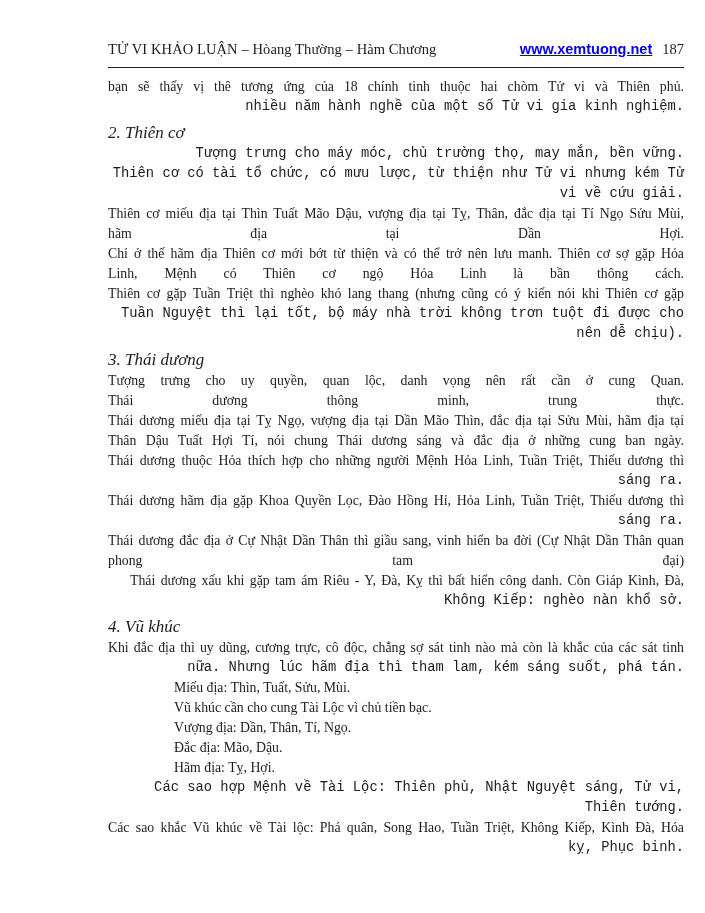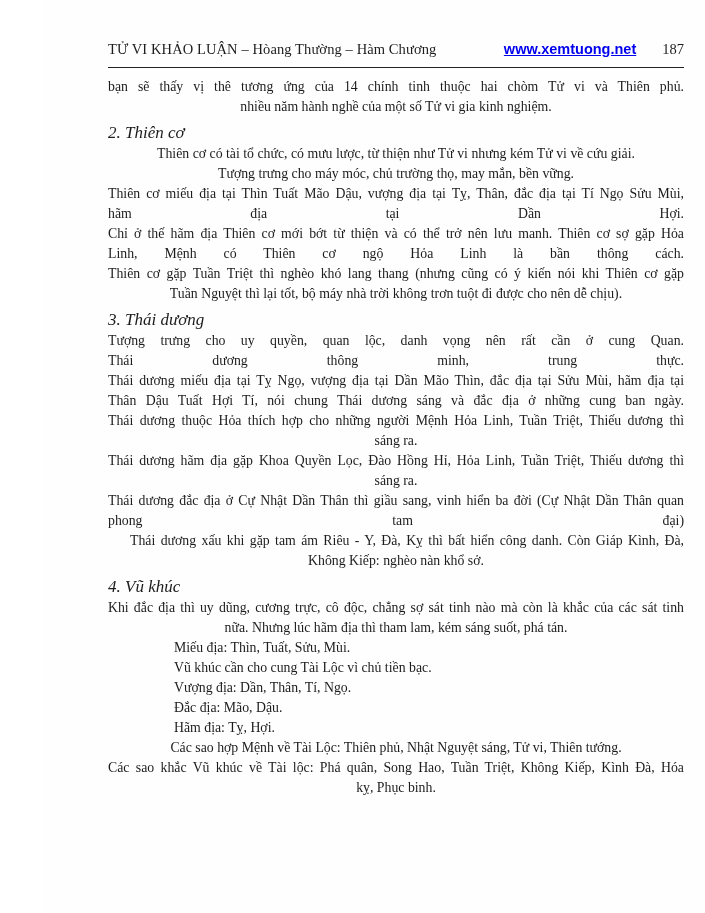--- a/index.html
+++ b/index.html
@@ -20,21 +20,21 @@
   
   .hdr {
     display: flex;
     justify-content: space-between;
     align-items: baseline;
     font-size: 14.5px;
     line-height: 18px;
     white-space: nowrap;
   }
   .h-title { letter-spacing: 0.1px; }
-  .h-right { display: flex; align-items: baseline; gap: 26px; }
+  .h-right { display: flex; align-items: baseline; gap: 10px; }
   .h-link {
     font-family: "Liberation Sans", sans-serif;
     font-weight: 700;
     font-size: 14.5px;
     color: #0000ee;
     text-decoration: underline;
     cursor: pointer;
   }
   .rule {
     margin-top: 9px;
@@ -45,21 +45,21 @@
     display: block;
     padding-top: 9px;
     font-size: 13.8px;
     line-height: 20px;
   }
   .ln {
     min-height: 20px;
     text-align: justify;
   }
   .ln.spread { text-align: justify; text-align-last: justify; }
-  .ln.left   { text-align: center; }
+  .ln.left   { text-align: right; font-family: Liberation Mono, monospace; }
   .ln.tab    { padding-left: 66px; text-align: left; }
   .ln.ind    { padding-left: 22px; }
   .sec {
     font-size: 17px;
     line-height: 22px;
     margin: 5px 0 0 0;
     font-weight: normal;
     font-style: italic;
     text-align: left;
   }
@@ -75,26 +75,26 @@
       <span class="h-right">
         <a class="h-link">www.xemtuong.net</a>
         <span class="h-page">187</span>
       </span>
     </header>
 
     <div class="rule"></div>
 
     <main>
 
-      <div class="ln spread">bạn sẽ thấy vị thê tương ứng của 14 chính tinh thuộc hai chòm Tử vi và Thiên phủ.</div>
+      <div class="ln spread">bạn sẽ thấy vị thê tương ứng của 18 chính tinh thuộc hai chòm Tử vi và Thiên phủ.</div>
       <div class="ln left">nhiều năm hành nghề của một số Tử vi gia kinh nghiệm.</div>
 
       <h2 class="sec">2. Thiên cơ</h2>
+      <div class="ln left">Tượng trưng cho máy móc, chủ trường thọ, may mắn, bền vững.</div>
       <div class="ln left">Thiên cơ có tài tổ chức, có mưu lược, từ thiện như Tử vi nhưng kém Tử vi về cứu giải.</div>
-      <div class="ln left">Tượng trưng cho máy móc, chủ trường thọ, may mắn, bền vững.</div>
       <div class="ln spread">Thiên cơ miếu địa tại Thìn Tuất Mão Dậu, vượng địa tại Tỵ, Thân, đắc địa tại Tí Ngọ Sửu Mùi,</div>
       <div class="ln spread">hãm địa tại Dần Hợi.</div>
       <div class="ln spread">Chỉ ở thế hãm địa Thiên cơ mới bớt từ thiện và có thể trở nên lưu manh. Thiên cơ sợ gặp Hỏa</div>
       <div class="ln spread">Linh, Mệnh có Thiên cơ ngộ Hỏa Linh là bần thông cách.</div>
       <div class="ln spread">Thiên cơ gặp Tuần Triệt thì nghèo khó lang thang (nhưng cũng có ý kiến nói khi Thiên cơ gặp</div>
       <div class="ln left">Tuần Nguyệt thì lại tốt, bộ máy nhà trời không trơn tuột đi được cho nên dễ chịu).</div>
 
       <h2 class="sec">3. Thái dương</h2>
       <div class="ln spread">Tượng trưng cho uy quyền, quan lộc, danh vọng nên rất cần ở cung Quan.</div>
       <div class="ln spread">Thái dương thông minh, trung thực.</div>

